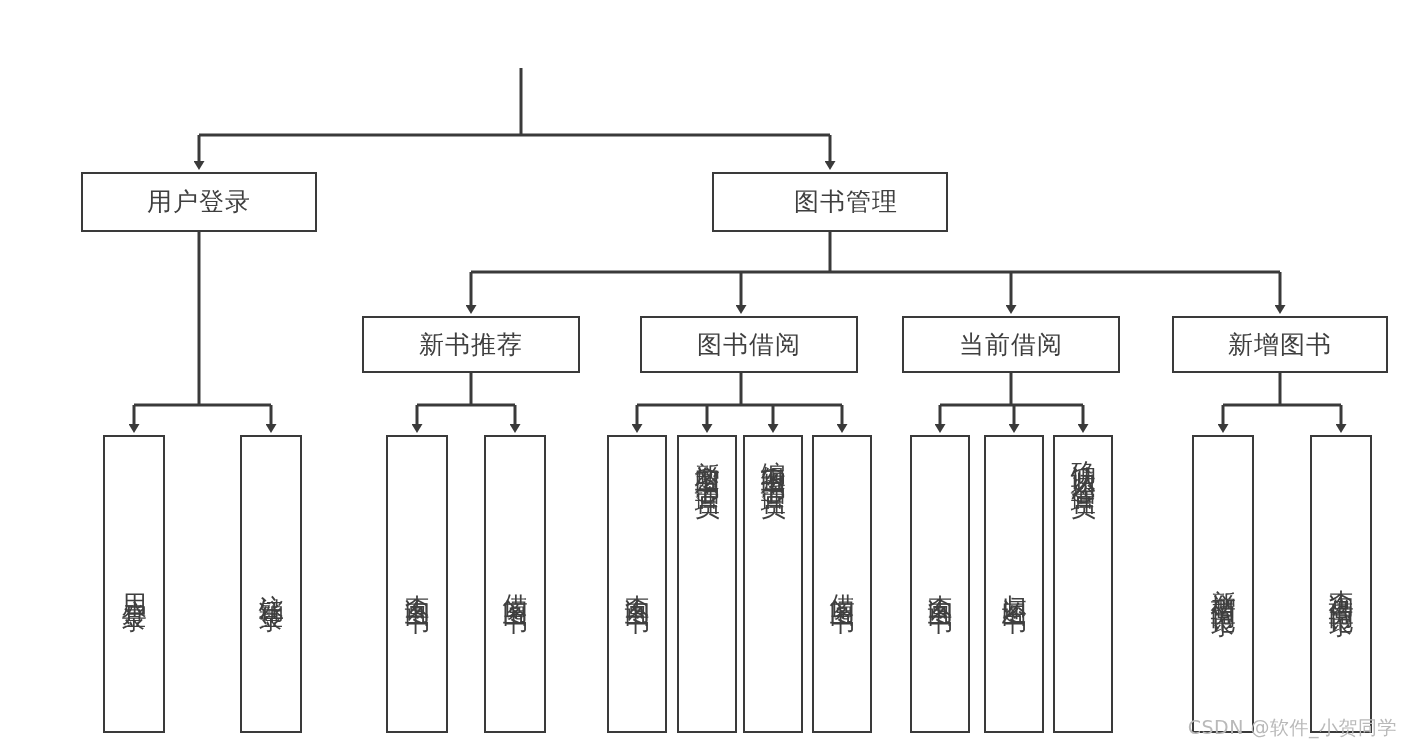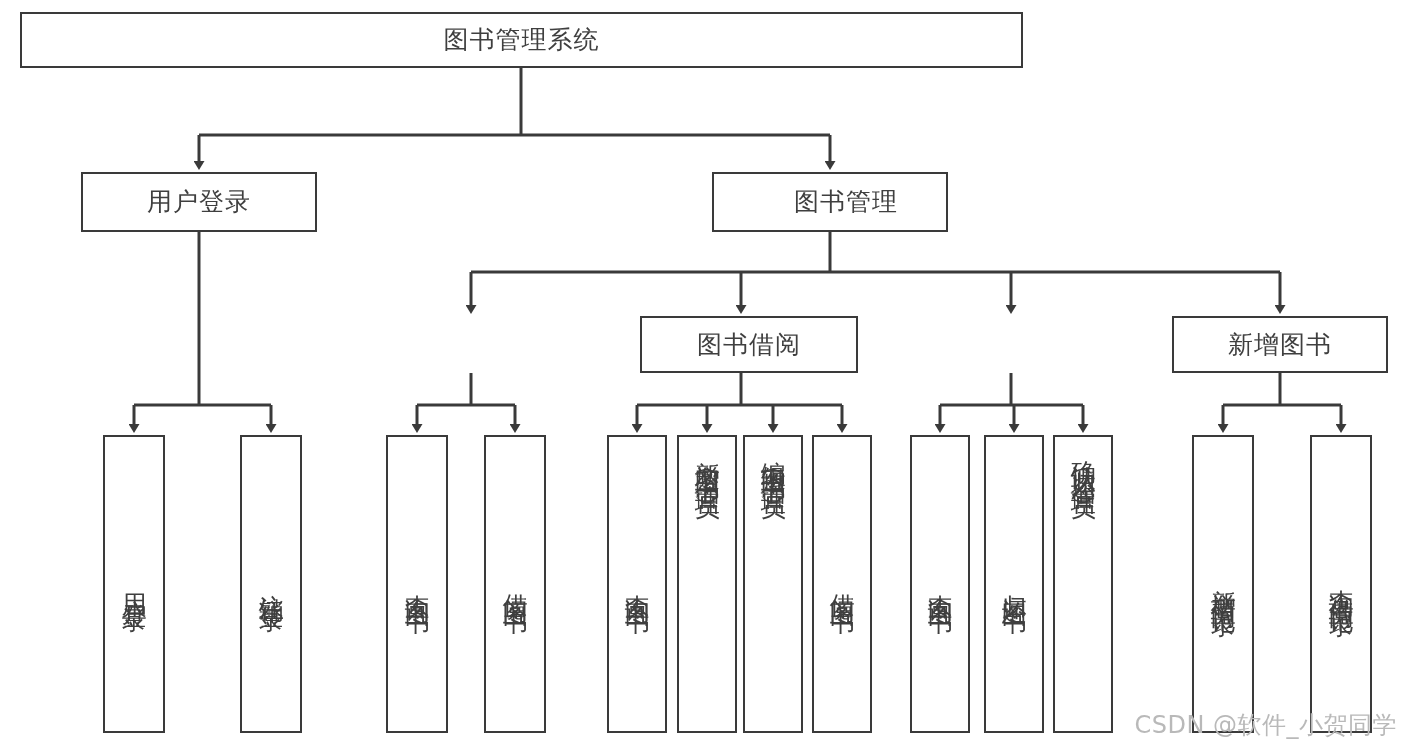--- a/index.html
+++ b/index.html
@@ -63,21 +63,21 @@
     white-space: nowrap;
   }
   .node.leaf.short-text {
     align-items: center;
     padding-top: 0;
   }
   .watermark {
     position: absolute;
     right: 8px;
     bottom: 6px;
-    font-size: 24px;
+    font-size: 19px;
     color: #b9b9b9;
     letter-spacing: 0.5px;
     z-index: 3;
     white-space: nowrap;
     font-family: "DejaVu Sans", "Liberation Sans", sans-serif;
   }
 </style>
 </head>
 <body>
 
@@ -129,34 +129,37 @@
       <path d="M1014,405 L1014,425" marker-end="url(#arrowhead)"></path>
       <path d="M1083,405 L1083,425" marker-end="url(#arrowhead)"></path>
 
       <path d="M1280,373 L1280,405"></path>
       <path d="M1223,405 L1341,405"></path>
       <path d="M1223,405 L1223,425" marker-end="url(#arrowhead)"></path>
       <path d="M1341,405 L1341,425" marker-end="url(#arrowhead)"></path>
     </g>
   </svg>
 
-  <div class="node root horiz" style="left:20px; top:12px; width:1003px; height:56px;">
-    <span class="label">图书管理系统</span>
-  </div>
 
   <div class="node horiz" style="left:81px; top:172px; width:236px; height:60px;">
     <span class="label">用户登录</span>
   </div>
   <div class="node horiz" style="left:712px; top:172px; width:236px; height:60px;padding-left:32px;">
     <span class="label">图书管理</span>
   </div>
 
+  <div class="node horiz" style="left:362px; top:316px; width:218px; height:57px;">
+    <span class="label">新书推荐</span>
+  </div>
   <div class="node horiz" style="left:632px; top:316px; width:218px; height:57px;margin-left:8px;">
     <span class="label">图书借阅</span>
   </div>
+  <div class="node horiz" style="left:902px; top:316px; width:218px; height:57px;">
+    <span class="label">当前借阅</span>
+  </div>
   <div class="node horiz" style="left:1172px; top:316px; width:216px; height:57px;">
     <span class="label">新增图书</span>
   </div>
 
   <div class="node leaf short-text" style="left:103px; top:435px; width:62px; height:298px;">
     <span class="label">用户登录</span>
   </div>
   <div class="node leaf short-text" style="left:240px; top:435px; width:62px; height:298px;">
     <span class="label">注销登录</span>
   </div>

